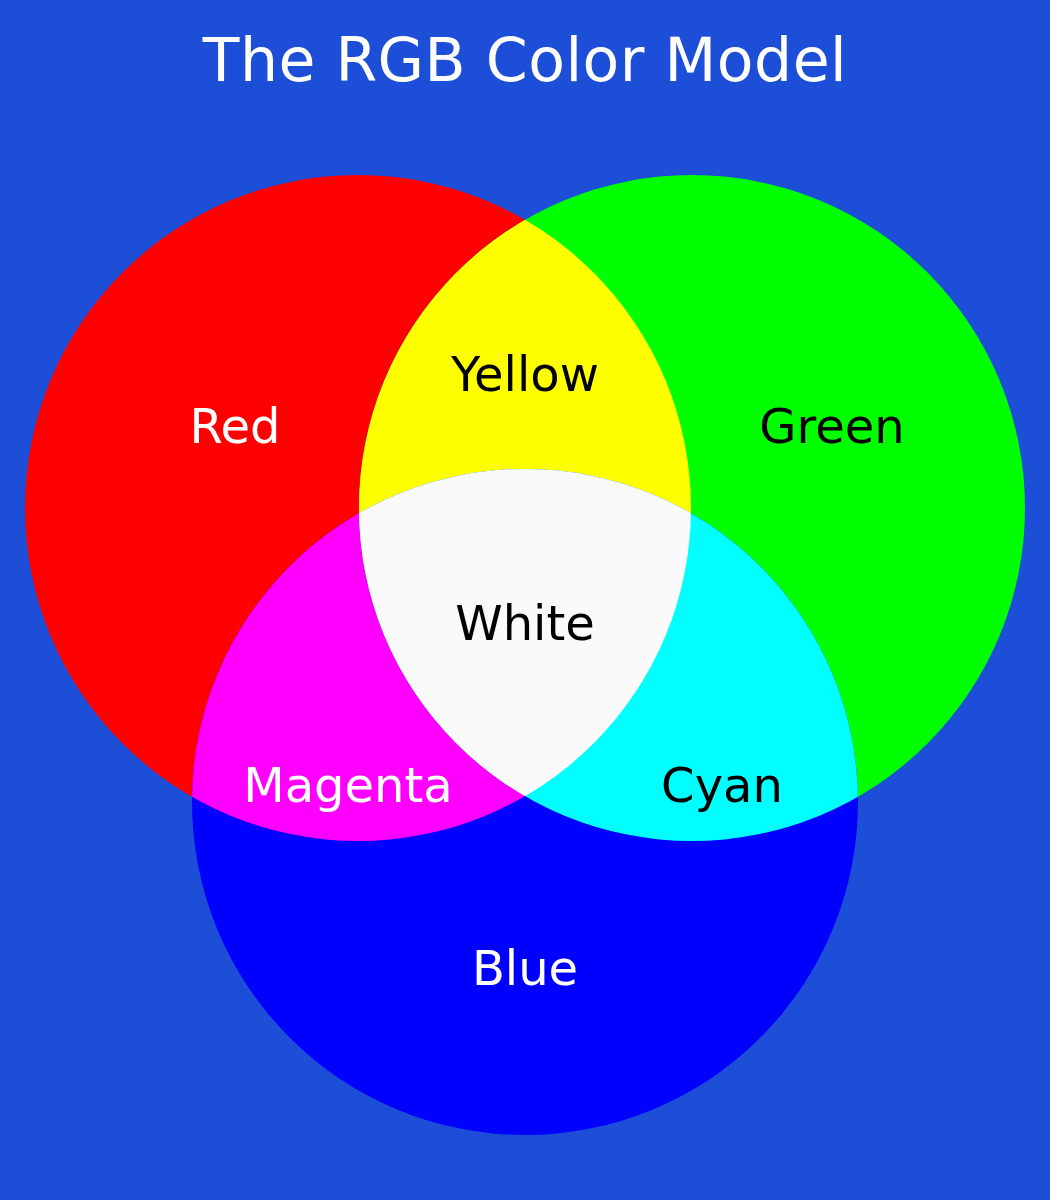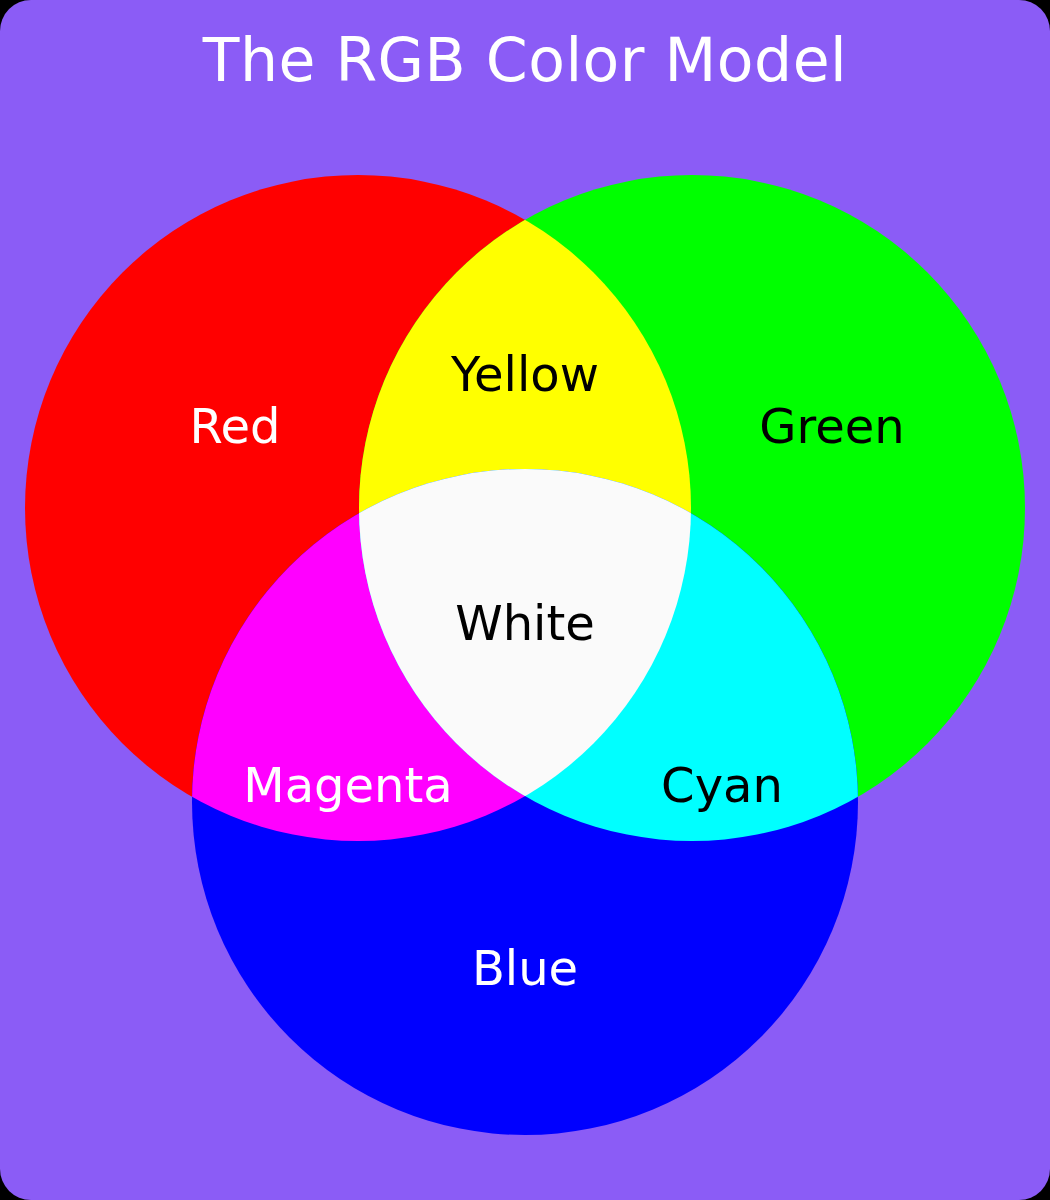--- a/index.html
+++ b/index.html
@@ -45,21 +45,21 @@
   .venn-label {
     font-family: "DejaVu Sans", "Liberation Sans", sans-serif;
     font-weight: 400;
     text-anchor: middle;
     dominant-baseline: middle;
   }
 </style>
 </head>
 <body style="background: rgb(0, 0, 0);">
 
-<div id="stage" style="background: #8b5cf6; border-radius: 31px;">
+<div id="stage" style="background: #1d4ed8;">
 
   <div id="page-title">The RGB Color Model</div>
 
   <svg id="venn-diagram" viewBox="0 0 1050 1200" xmlns="http://www.w3.org/2000/svg">
 
     <defs>
 
       <clipPath id="clip-red">
         <circle id="geo-red" cx="358" cy="508" r="333"></circle>
       </clipPath>

